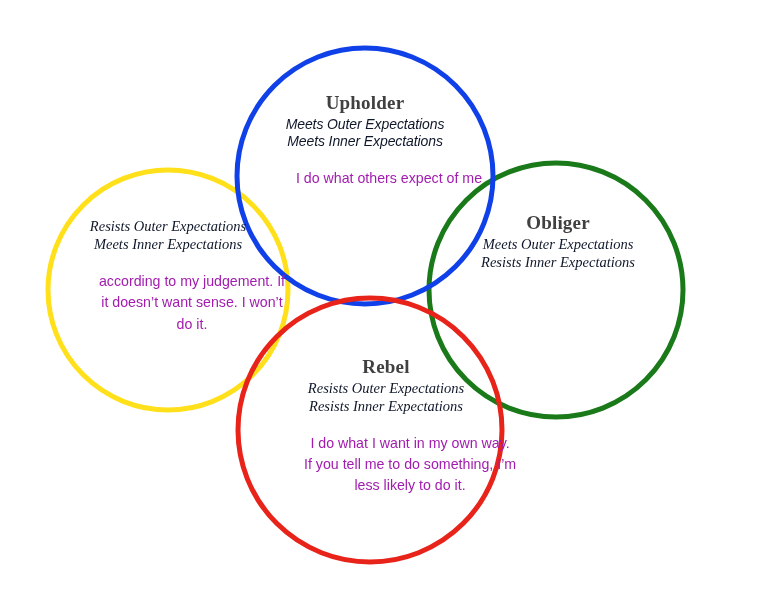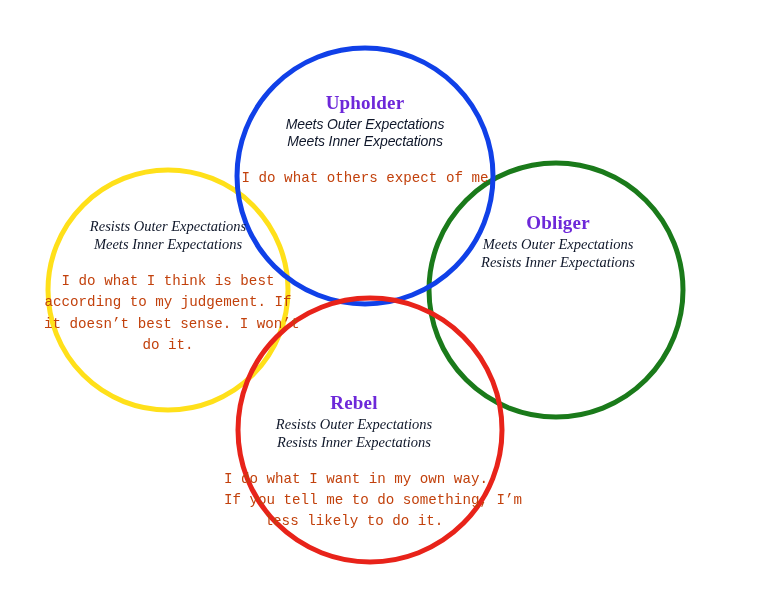--- a/index.html
+++ b/index.html
@@ -28,53 +28,54 @@
   }
   .label-block {
     position: absolute;
     text-align: center;
     color: #3d4450;
   }
   .tag-title {
     font-family: "Liberation Serif", serif;
     font-weight: bold;
     font-size: 19px;
-    color: #6d28d9;
+    color: #404040;
     letter-spacing: 0.2px;
     line-height: 1.15;
     margin-bottom: 2px;
   }
   .tag-sub {
     font-family: "Liberation Serif", serif;
     font-style: italic;
     font-size: 14.5px;
     color: #0f172a;
     line-height: 1.24;
     white-space: nowrap;
   }
   .sub-sans .tag-sub {
     font-family: "Liberation Sans", sans-serif;
     font-style: italic;
     font-size: 14px;
     letter-spacing: -0.1px;
   }
   .tag-body {
-    font-family: Liberation Mono, monospace;
+    font-family: Liberation Sans, sans-serif;
     font-size: 14.2px;
-    color: #c2410c;
+    color: #a21caf;
     line-height: 1.5;
     margin-top: 17px;
+    padding-left: 48px;
   }
   .tag-body div { white-space: nowrap; }
 
   
   #block-upholder   { left: 236px; top: 92px;  width: 258px; }
   #block-questionner{ left: 44px;  top: 218px; width: 248px; }
   #block-obliger    { left: 434px; top: 212px; width: 248px; text-align: center; }
-  #block-rebel      { left: 224px; top: 356px; width: 260px; margin-top: 36px; }
+  #block-rebel      { left: 256px; top: 356px; width: 260px; }
 </style>
 </head>
 <body>
 
 <div id="diagram" style="background: rgb(255, 255, 255);">
 
   <svg id="rings" viewBox="0 0 768 593">
     <circle id="ring-questionner" fill="none" cx="168" cy="290" r="120" stroke="#ffe01a" stroke-width="5"></circle>
     <circle id="ring-obliger" fill="none" cx="556" cy="290" r="127" stroke="#1a7a1a" stroke-width="5"></circle>
     <circle id="ring-upholder" fill="none" cx="365" cy="176" r="128" stroke="#1040e8" stroke-width="5"></circle>
@@ -87,23 +88,22 @@
     <div class="tag-sub">Meets Inner Expectations</div>
     <div class="tag-body">
       <div>I do what others expect of me</div>
     </div>
   </div>
 
   <div class="label-block" id="block-questionner">
     <div class="tag-sub">Resists Outer Expectations</div>
     <div class="tag-sub">Meets Inner Expectations</div>
     <div class="tag-body">
-      <div>I do what I think is best</div>
       <div>according to my judgement. If</div>
-      <div>it doesn’t best sense. I won’t</div>
+      <div>it doesn’t want sense. I won’t</div>
       <div>do it.</div>
     </div>
   </div>
 
   <div class="label-block" id="block-obliger">
     <div class="tag-title">Obliger</div>
     <div class="tag-sub">Meets Outer Expectations</div>
     <div class="tag-sub">Resists Inner Expectations</div>
   </div>
 

